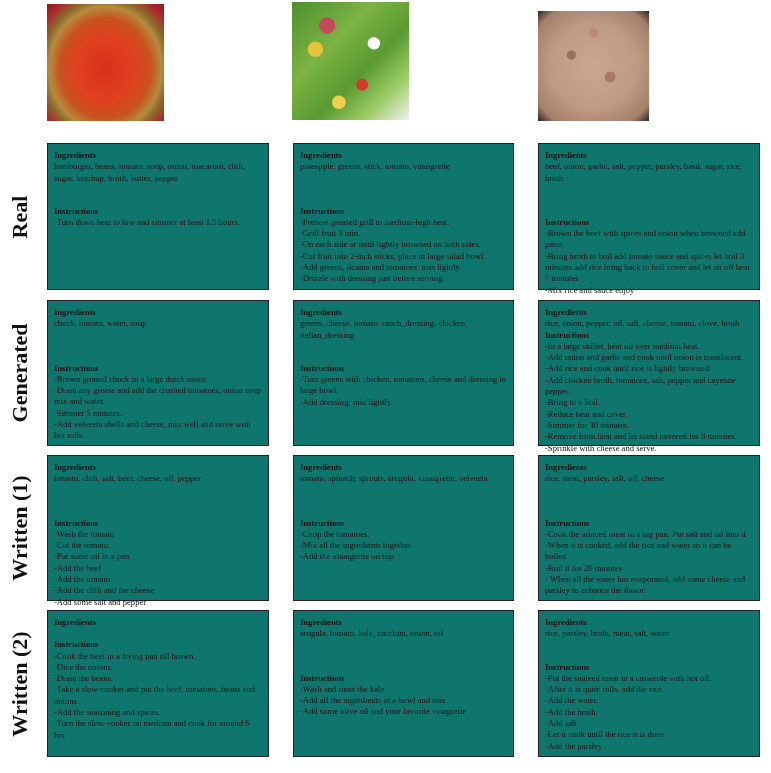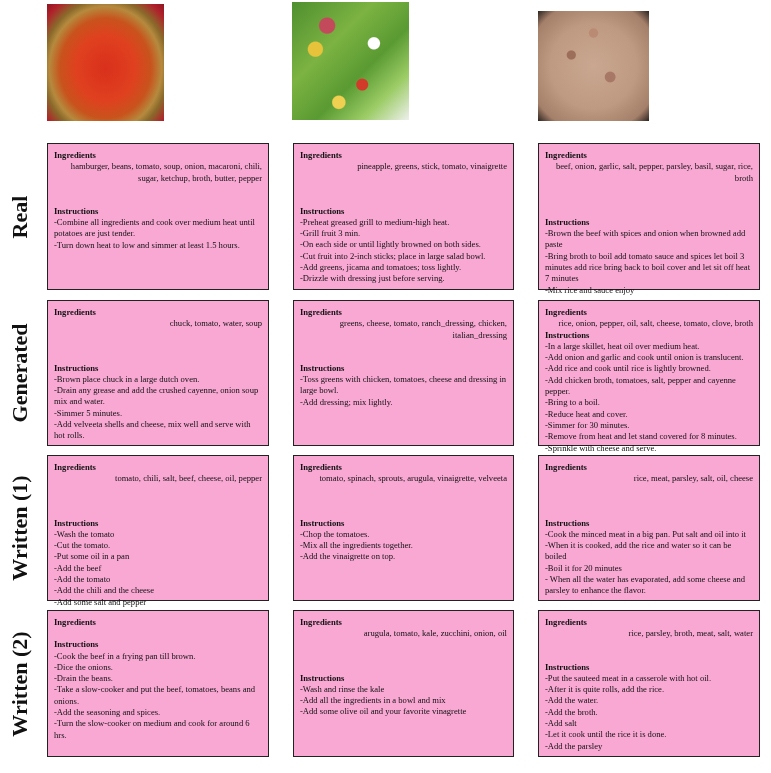--- a/index.html
+++ b/index.html
@@ -20,24 +20,24 @@
       background:
         radial-gradient(circle at 30% 40%, #9c6f5a 0 4%, transparent 5%),
         radial-gradient(circle at 65% 60%, #a87866 0 5%, transparent 6%),
         radial-gradient(circle at 50% 20%, #b98b74 0 4%, transparent 5%),
         radial-gradient(ellipse at 50% 50%, #c9a790 0%, #bf9a82 55%, #a47f69 85%, #2c2520 100%); }
 
     .row-label { position: absolute; left: 0; width: 40px; display: flex; align-items: center; justify-content: center; }
     .row-label span { display: inline-block; transform: rotate(-90deg); white-space: nowrap;
       font-family: "Liberation Serif", serif; font-weight: bold; font-size: 22px; color: #111; }
 
-    .recipe-box { position: absolute; border: 1.3px solid #222; box-sizing: border-box; background: #f9a8d4;
+    .recipe-box { position: absolute; border: 1.3px solid #222; box-sizing: border-box; background: #0f766e;
       padding: 6px 6px 2px 6px; font-size: 8.6px; line-height: 11.3px; }
     .recipe-box .heading { font-weight: bold; display: block; }
-    .recipe-box .ingredients { display: block; text-align: right; }
+    .recipe-box .ingredients { display: block; }
     .recipe-box ul { list-style: none; margin: 0; padding: 0; }
     .recipe-box li { margin: 0; padding: 0; }
     .gap-lg { height: 22px; }
     .gap-md { height: 11px; }
   </style>
 </head>
 <body>
 
 <div id="img-0" class="food-image" title="Bowl of tomato chili"></div>
 <div id="img-1" class="food-image" title="Green salad with vegetables"></div>
@@ -55,21 +55,20 @@
 <div class="row-label" style="top:610px;height:147px;">
     <span>Written (2)</span>
   </div>
 
 <div class="recipe-box" style="left:47px;top:143px;width:222px;height:147px;">
   <span class="heading">Ingredients</span>
   <span class="ingredients">hamburger, beans, tomato, soup, onion, macaroni, chili, sugar, ketchup, broth, butter, pepper</span>
   <div class="gap-lg"></div>
   <span class="heading">Instructions</span>
   <ul>
-    <li>-Combine all ingredients and cook over medium heat until potatoes are just tender.</li>
     <li>-Turn down heat to low and simmer at least 1.5 hours.</li>
   </ul>
 </div>
 <div class="recipe-box" style="left:293px;top:143px;width:221px;height:147px;">
   <span class="heading">Ingredients</span>
   <span class="ingredients">pineapple, greens, stick, tomato, vinaigrette</span>
   <div class="gap-lg" style="height:33px;"></div>
   <span class="heading">Instructions</span>
   <ul>
     <li>-Preheat greased grill to medium-high heat.</li>
@@ -91,22 +90,22 @@
     <li>-Mix rice and sauce enjoy</li>
   </ul>
 </div>
 
 <div class="recipe-box" style="left:47px;top:300px;width:222px;height:146px;">
   <span class="heading">Ingredients</span>
   <span class="ingredients">chuck, tomato, water, soup</span>
   <div class="gap-lg" style="height:33px;"></div>
   <span class="heading">Instructions</span>
   <ul>
-    <li>-Brown place chuck in a large dutch oven.</li>
-    <li>-Drain any grease and add the crushed cayenne, onion soup mix and water.</li>
+    <li>-Brown ground chuck in a large dutch sauce.</li>
+    <li>-Drain any grease and add the crushed tomatoes, onion soup mix and water.</li>
     <li>-Simmer 5 minutes.</li>
     <li>-Add velveeta shells and cheese, mix well and serve with hot rolls.</li>
   </ul>
 </div>
 <div class="recipe-box" style="left:293px;top:300px;width:221px;height:146px;">
   <span class="heading">Ingredients</span>
   <span class="ingredients">greens, cheese, tomato, ranch_dressing, chicken, italian_dressing</span>
   <div class="gap-lg"></div>
   <span class="heading">Instructions</span>
   <ul>

